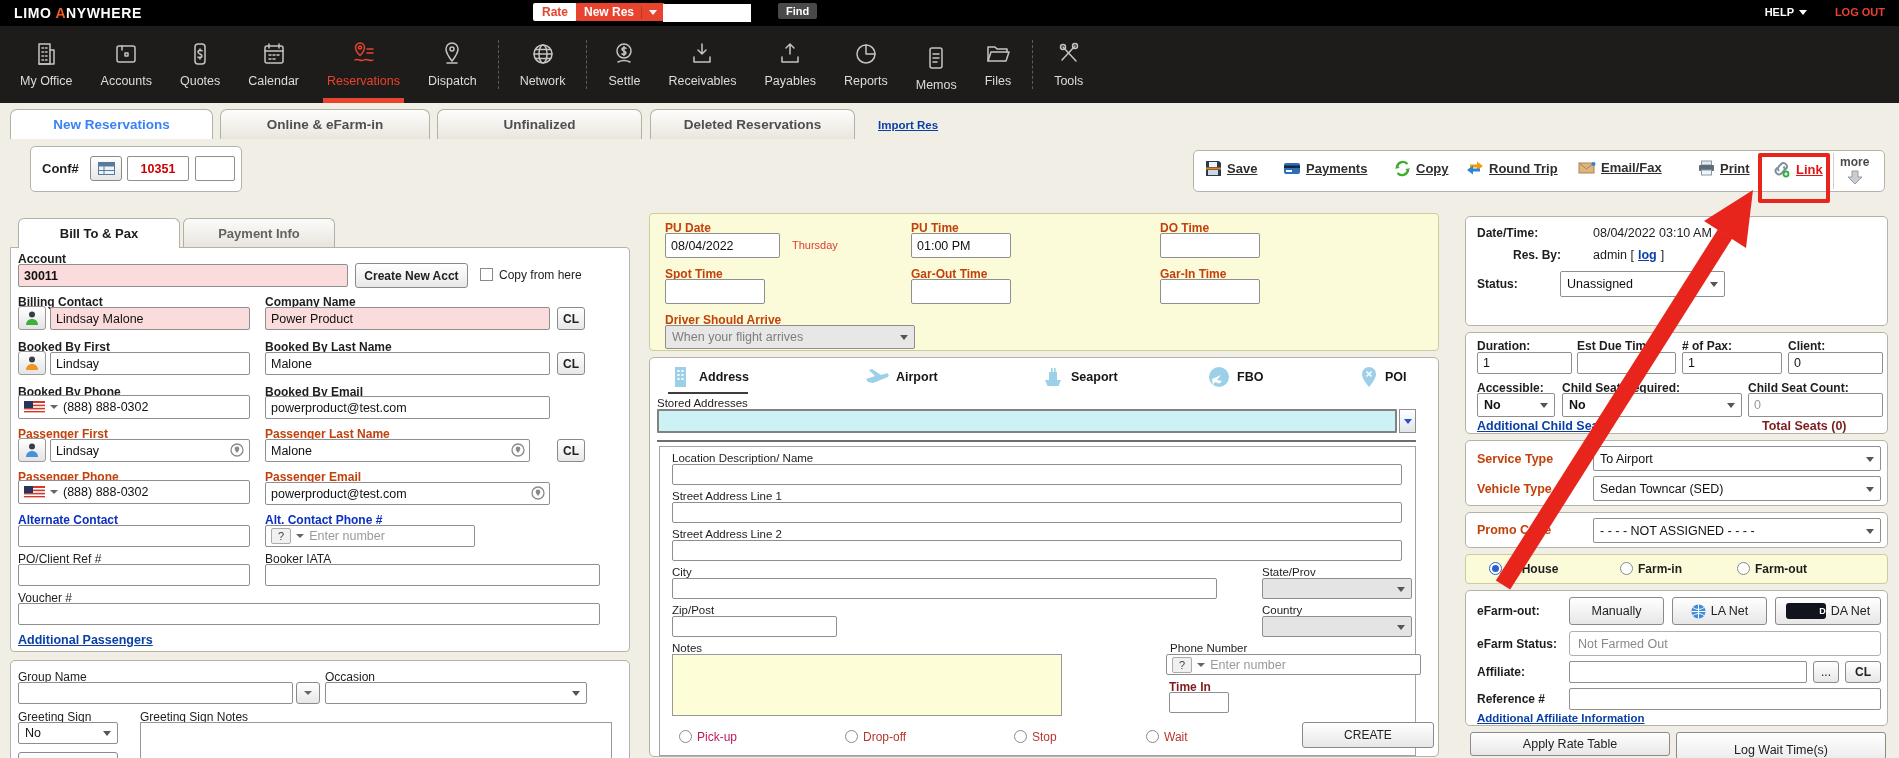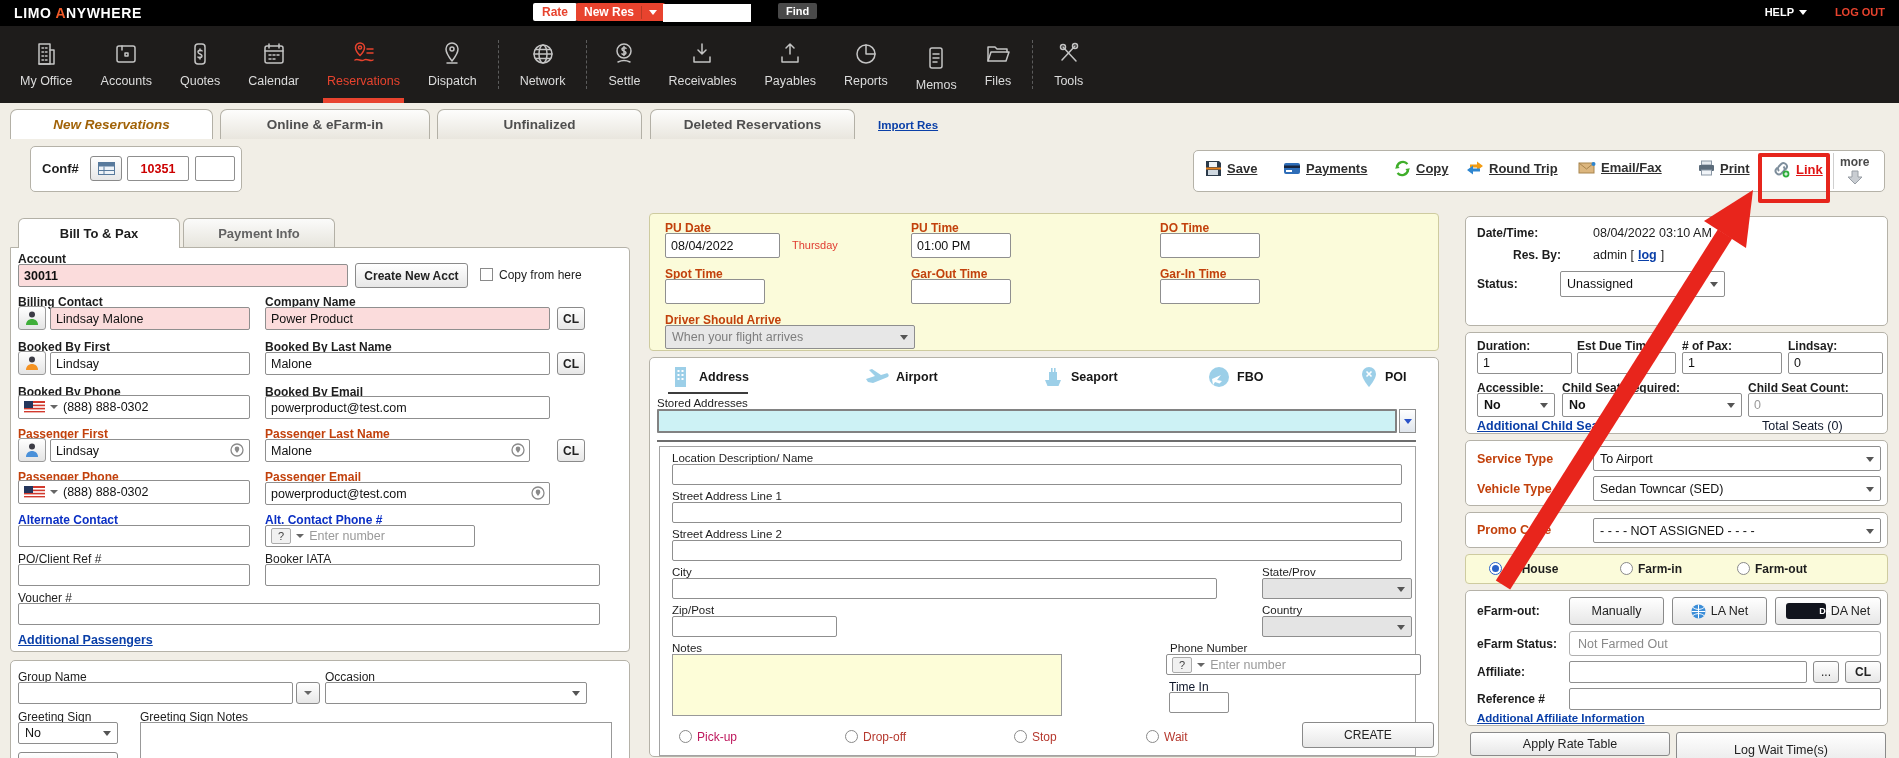--- a/index.html
+++ b/index.html
@@ -23,29 +23,29 @@
 .iconbar { position:absolute; left:0; top:26px; width:100%; height:77px; background:#1e1c1b; display:flex; align-items:stretch; padding-left:6px; z-index:2; }
 .nav-item { position:relative; display:flex; flex-direction:column; align-items:center; justify-content:center; gap:7px; padding:0 14px; color:#dcdcdc; font-size:12.5px; cursor:pointer; }
 .nav-item svg { stroke:#c4c4c4; fill:none; stroke-width:1.5; stroke-linecap:round; stroke-linejoin:round; }
 .nav-item.active { color:#e8432e; }
 .nav-item.active svg { stroke:#e8432e; }
 .nav-item.active::after { content:""; position:absolute; bottom:0; left:10px; right:10px; height:5px; background:#e8432e; }
 .nav-div { border-left:1px dashed #5c5c5c; margin:14px 7px; }
 
 
 .tab { position:absolute; top:109px; height:30px; background:linear-gradient(#fdfdfc,#e9e6de); border:1px solid #b3b0a6; border-bottom:none; border-radius:7px 7px 0 0; display:flex; align-items:center; justify-content:center; font-size:13.5px; font-weight:bold; color:#4f4f4f; cursor:pointer; z-index:1; }
-.tab.active { background:#fff; color:#a16207; z-index:2;font-style:italic; }
+.tab.active { background:#fff; color:#3b82f6; z-index:2; }
 
 
 .panel { position:absolute; background:#fff; border:1px solid #b5b2a8; border-radius:5px; }
 .lbl { position:absolute; font-size:12px; color:#1d1d1d; white-space:nowrap; }
 .lbl.b { font-weight:bold; }
 .lbl.grn { color:#c2410c; font-weight:bold; }
 .lbl.blu { color:#0a2fc4; font-weight:bold; }
-.lbl.red { color:#0f172a; font-weight:normal; }
+.lbl.red { color:#7f1d1d; font-weight:bold; }
 .inp { position:absolute; border:1px solid #8f8f8f; border-radius:2px; background:#fff; font-size:12.5px; padding:1px 5px; color:#111; font-family:inherit; }
 .inp.pink { background:#fbdcdc; }
 .sel { position:absolute; border:1px solid #8e8e8e; border-radius:2px; background:#fff; font-size:12.5px; display:flex; align-items:center; padding:0 18px 0 6px; color:#111; cursor:pointer; overflow:hidden; white-space:nowrap; }
 .sel::after { content:""; position:absolute; right:6px; top:50%; margin-top:-2px; border-left:4px solid transparent; border-right:4px solid transparent; border-top:5px solid #555; }
 .sel.disabled { background:#e7e7e7; color:#7e7e7e; }
 .btn { position:absolute; border:1px solid #8a8a8a; border-radius:3px; background:linear-gradient(#ffffff,#e7e7e7); font-size:12px; color:#222; display:flex; align-items:center; justify-content:center; font-family:inherit; cursor:pointer; gap:5px; }
 .link { position:absolute; color:#0a3fa8; font-weight:bold; text-decoration:underline; font-size:12.5px; white-space:nowrap; cursor:pointer; }
 .icobtn { position:absolute; width:28px; height:24px; border:1px solid #9a9a9a; border-radius:3px; background:linear-gradient(#fff,#e4e4e4); display:flex; align-items:center; justify-content:center; cursor:pointer; }
 .phw { position:absolute; border:1px solid #8f8f8f; border-radius:2px; background:#fff; display:flex; align-items:center; gap:5px; padding:0 5px; font-size:12.5px; color:#111; }
 .chev-sm { display:inline-block; width:0; height:0; border-left:4px solid transparent; border-right:4px solid transparent; border-top:4px solid #666; }
@@ -547,21 +547,21 @@
   </div>
   <div class="lbl b" style="left:1477px;top:277px;">Status:</div>
   <div class="sel" style="left:1560px;top:271px;width:165px;height:26px;">
       <span>Unassigned</span>
     </div>
 
   <div class="panel" style="left:1465px;top:332px;width:423px;height:102px;"></div>
   <div class="lbl b" style="left:1477px;top:339px;">Duration:</div>
   <div class="lbl b" style="left:1577px;top:339px;">Est Due Time:</div>
   <div class="lbl b" style="left:1682px;top:339px;"># of Pax:</div>
-  <div class="lbl b" style="left:1788px;top:339px;">Lindsay:</div>
+  <div class="lbl b" style="left:1788px;top:339px;">Client:</div>
   <input class="inp" style="left: 1477px; top: 352px; width: 95px; height: 22px;" value="1">
   <input class="inp" style="left: 1577px; top: 352px; width: 99px; height: 22px;" value="">
   <input class="inp" style="left: 1682px; top: 352px; width: 100px; height: 22px;" value="1">
   <input class="inp" style="left: 1788px; top: 352px; width: 95px; height: 22px;" value="0">
   <div class="lbl b" style="left:1477px;top:381px;">Accessible:</div>
   <div class="lbl b" style="left:1562px;top:381px;">Child Seat Required:</div>
   <div class="lbl b" style="left:1748px;top:381px;">Child Seat Count:</div>
   <div class="sel" style="left:1477px;top:393px;width:78px;height:24px;font-weight:bold;">
       <span>No</span>
     </div>

